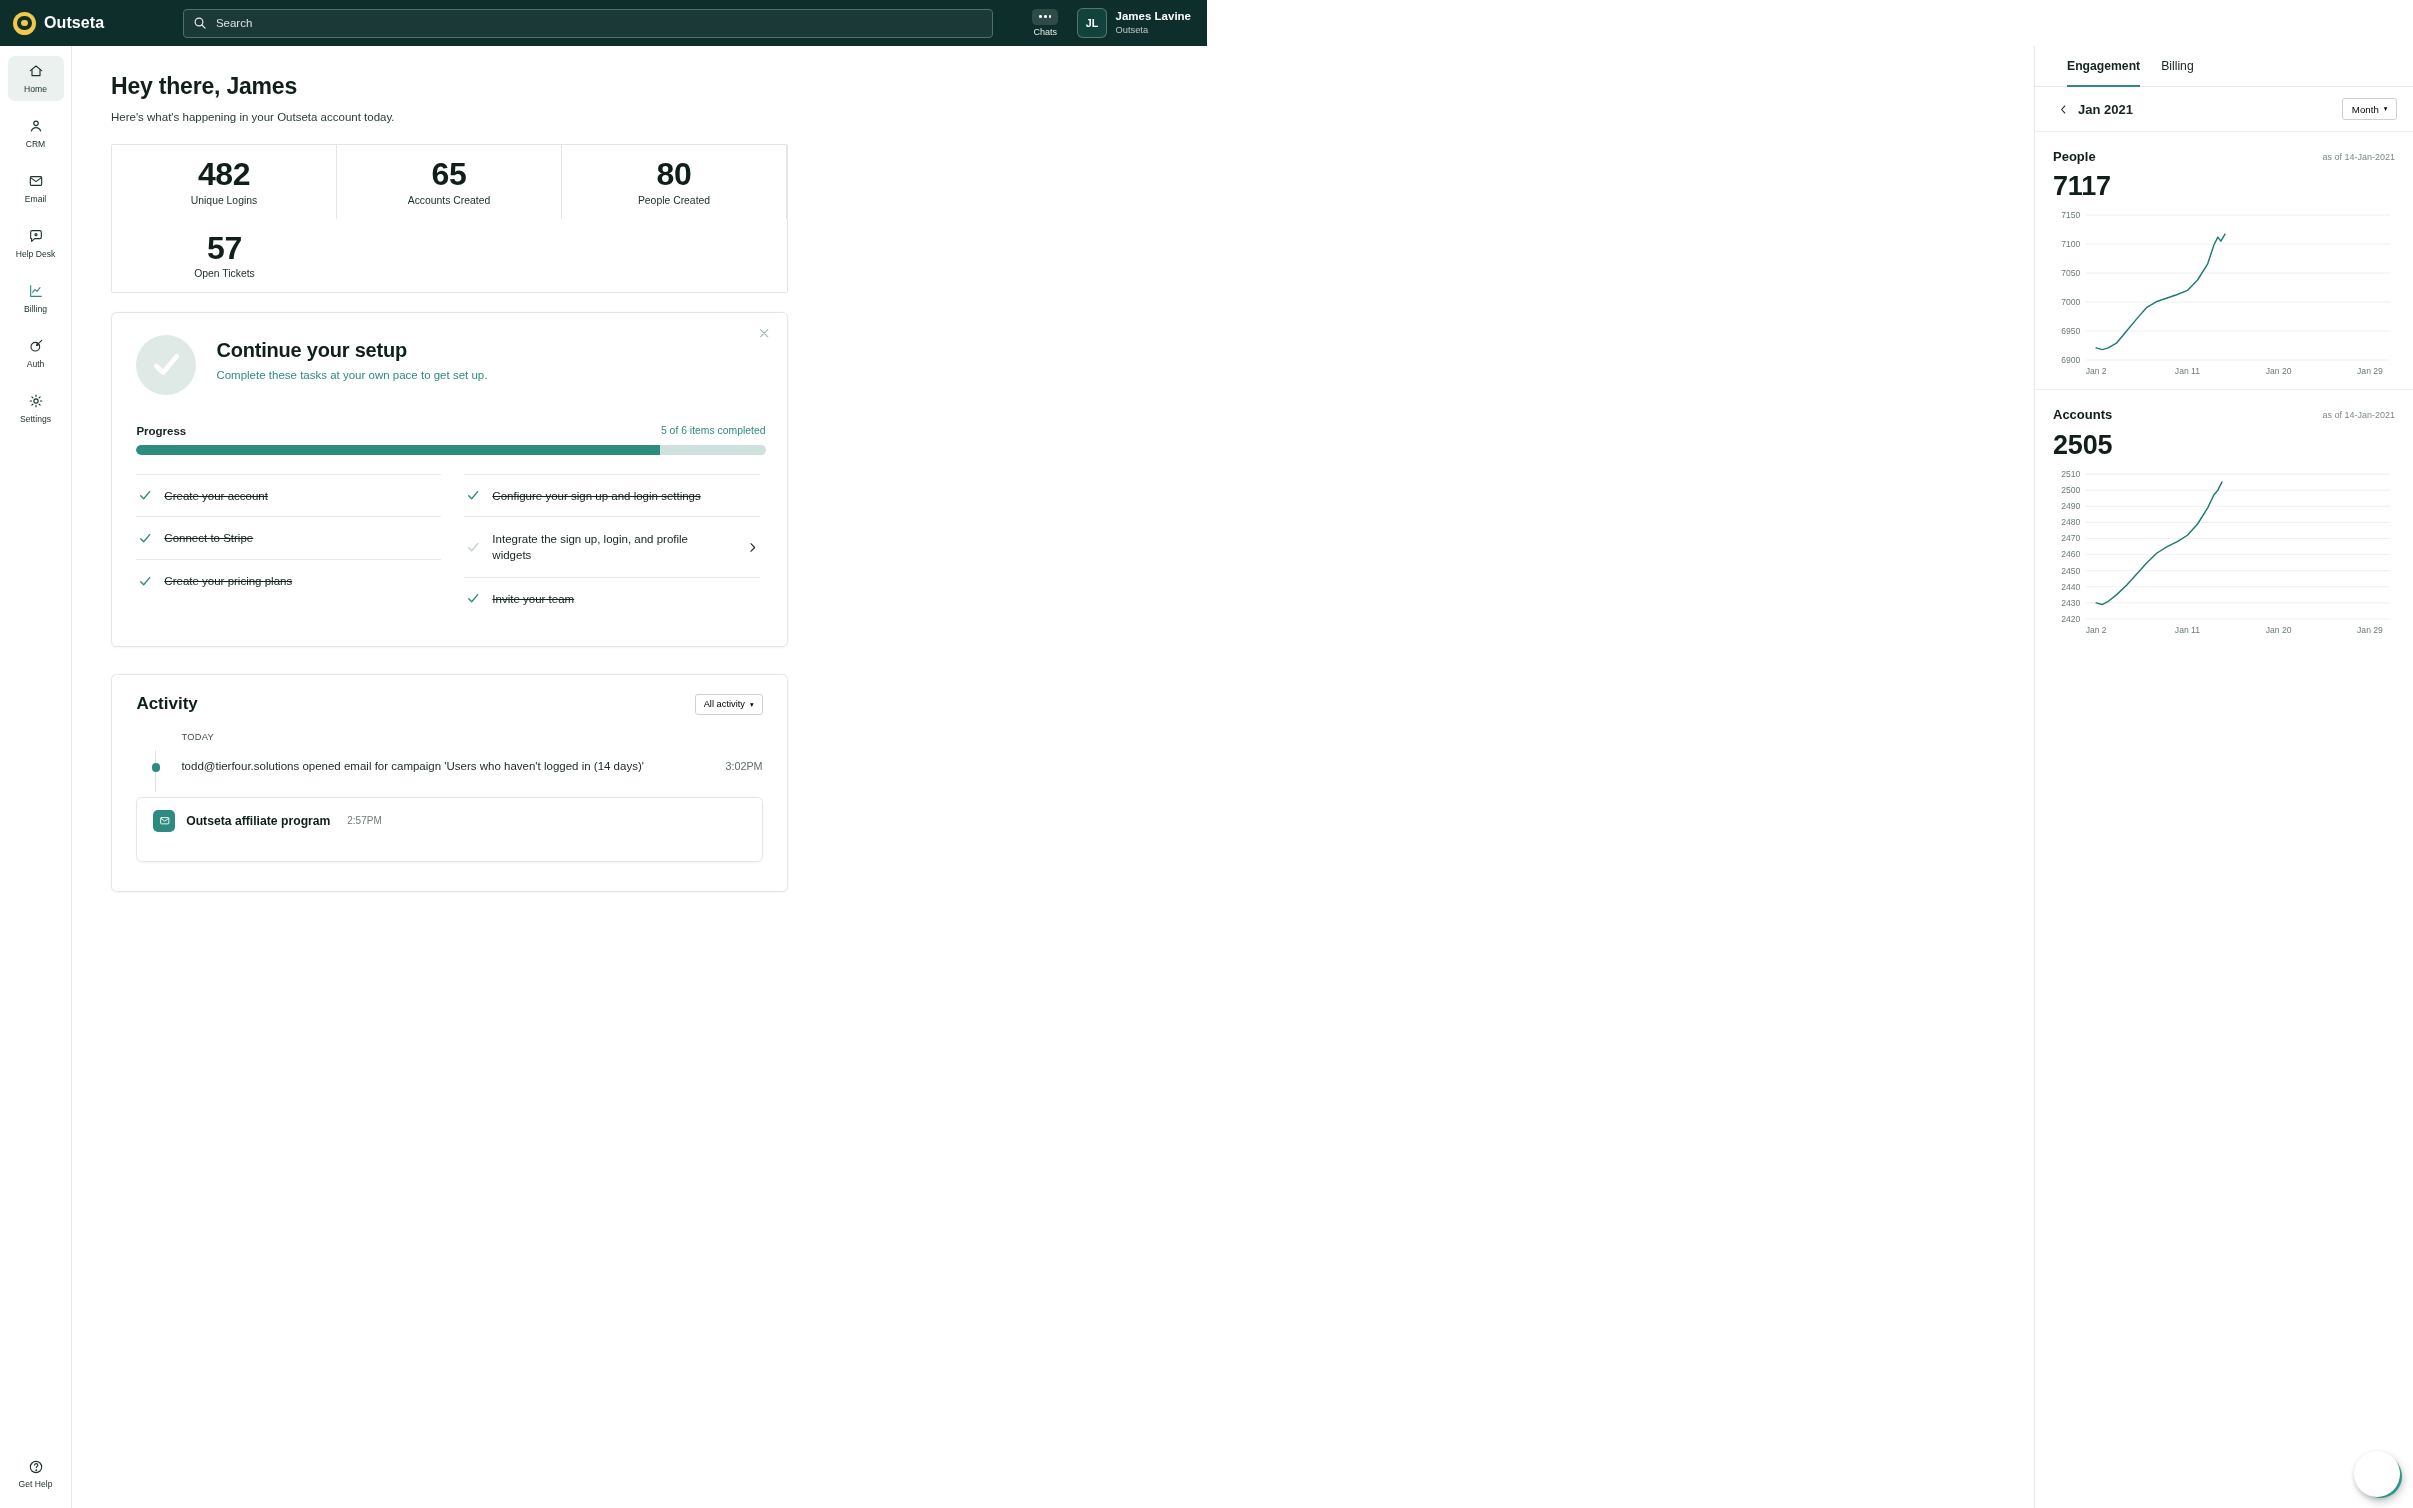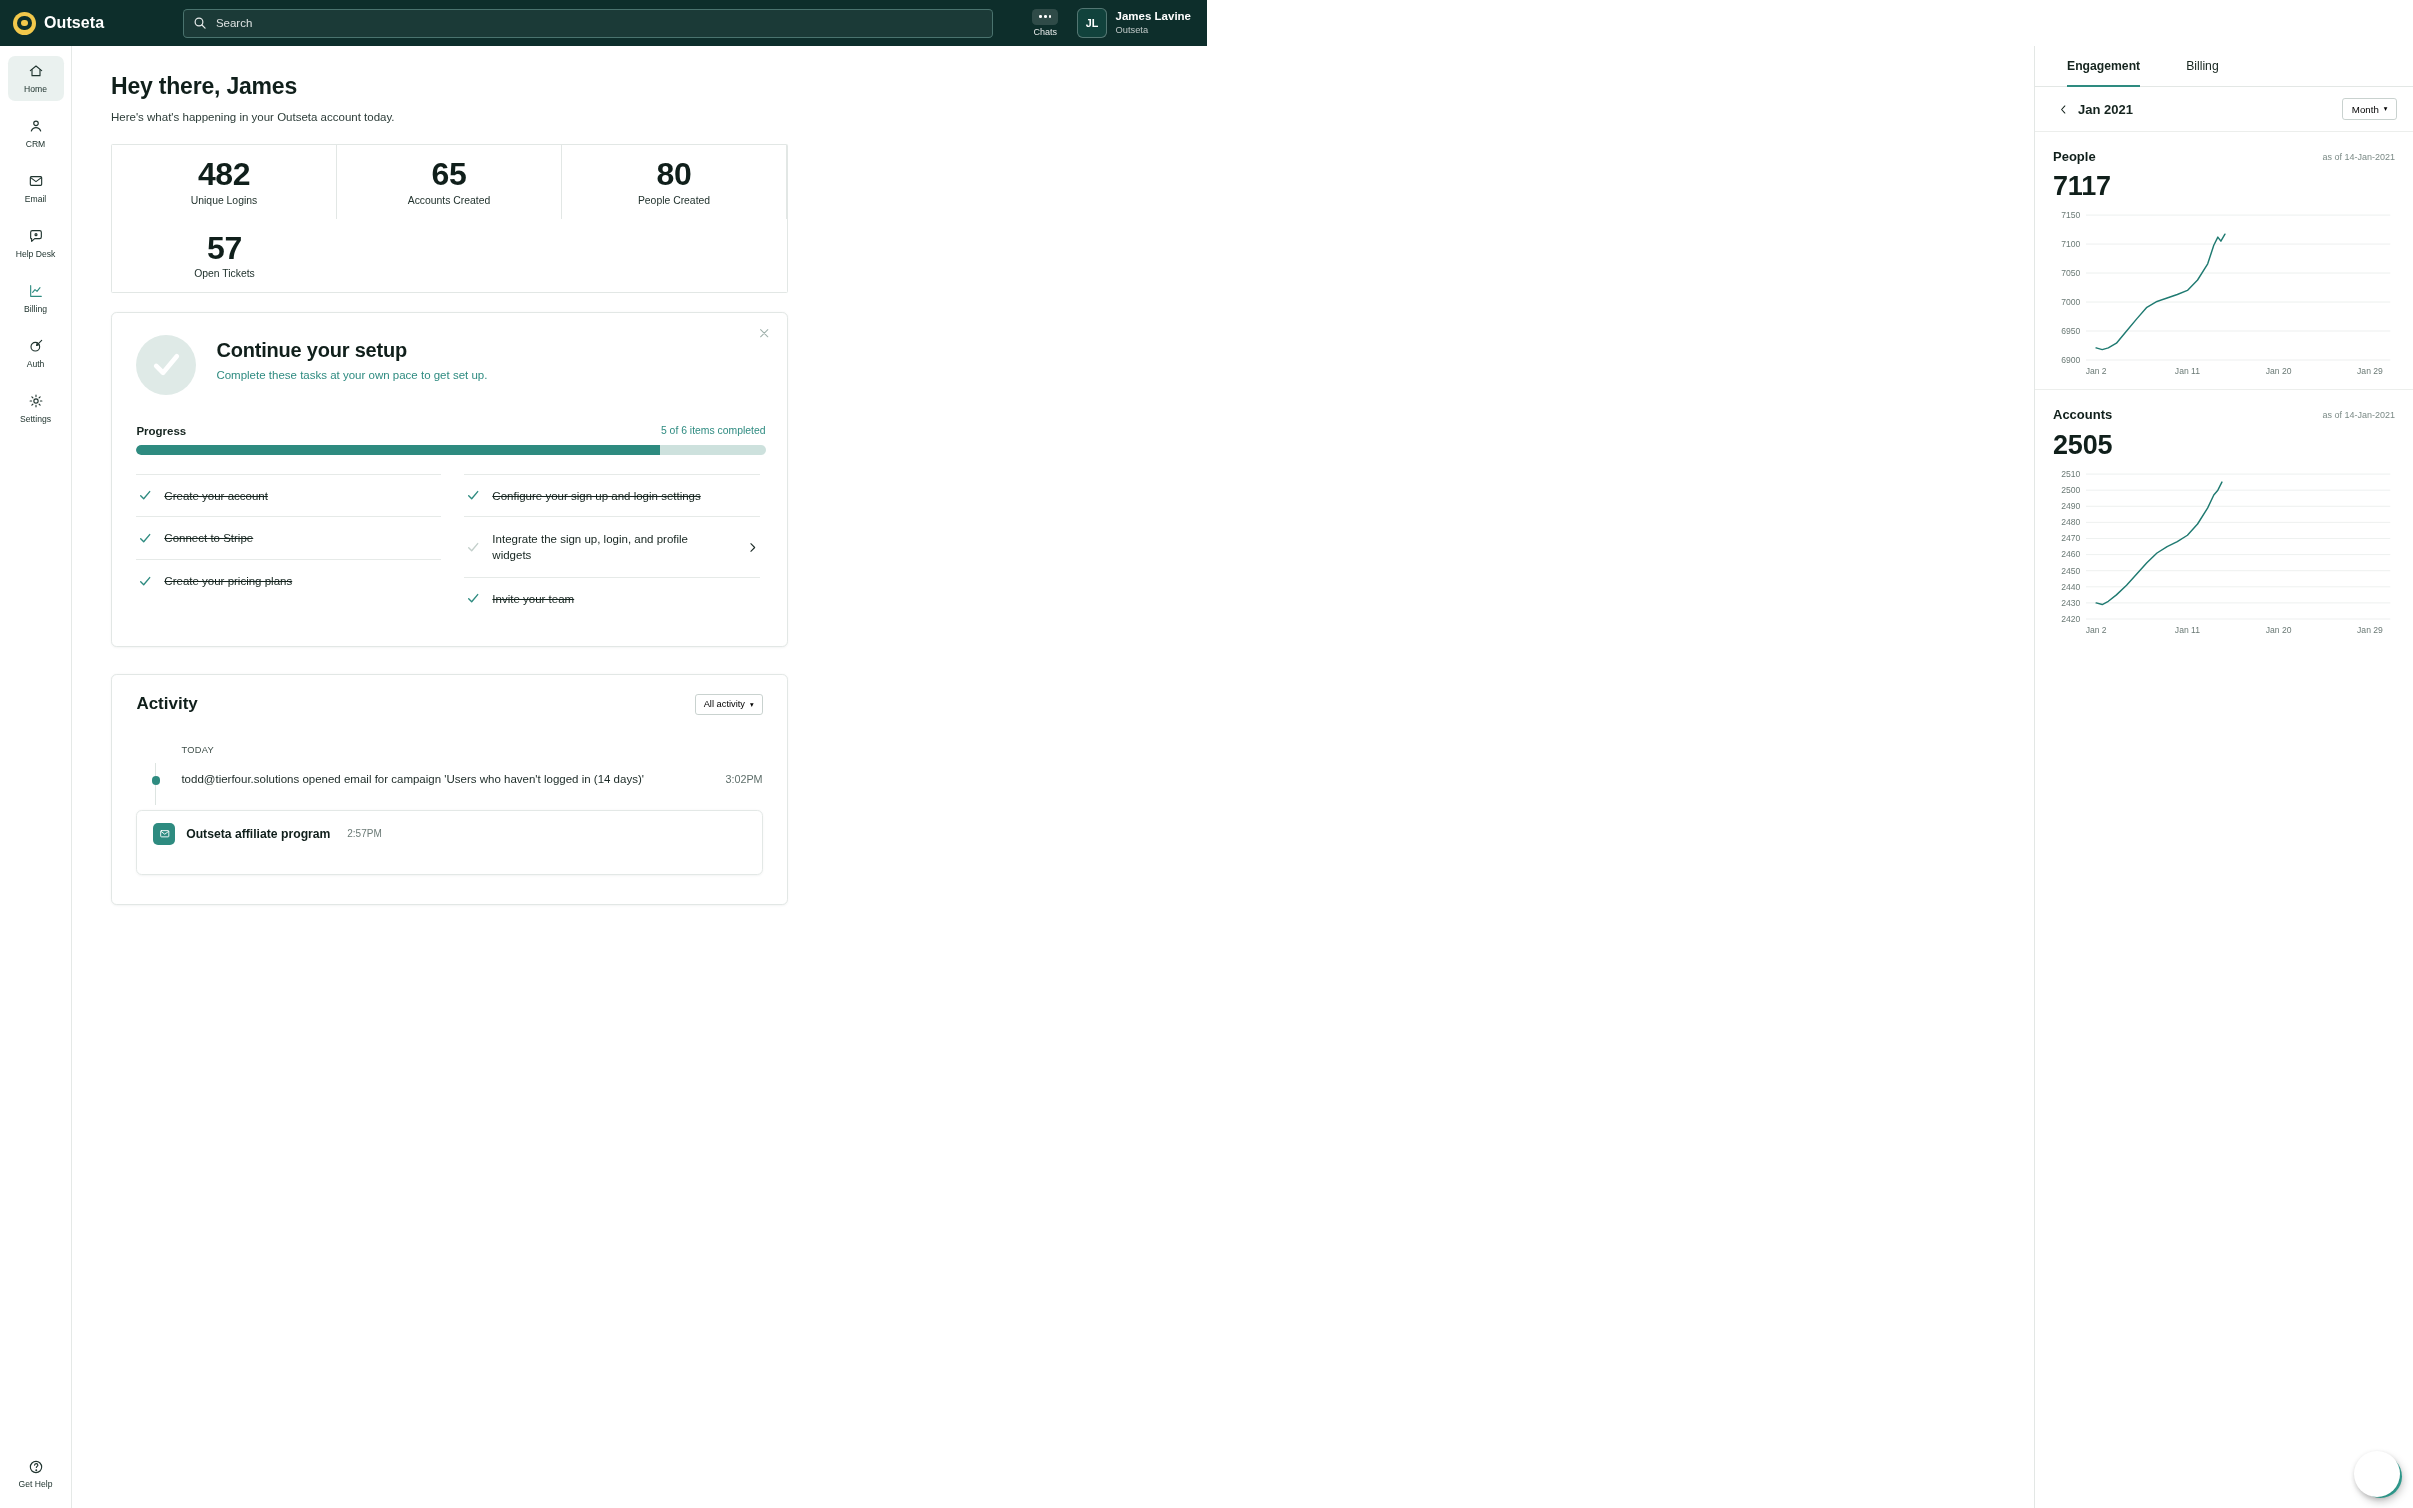--- a/index.html
+++ b/index.html
@@ -74,36 +74,36 @@
   .task.pending .task-label{max-width:212px;line-height:1.4}
   .task .chev{margin-left:auto;color:#1c2b27;display:flex}
 
   .activity-card{margin-top:27px;border:0.7px solid #e2e7e5;border-radius:5.7px;background:#fff;padding:18.7px 24.4px 29px;
     box-shadow:0 0.7px 2.2px rgba(20,40,35,.05)}
   .activity-head{display:flex;align-items:center;justify-content:space-between}
   .activity-title{font-size:17px;font-weight:700;color:#101f1b}
   .filter-btn{display:flex;align-items:center;gap:5px;border:0.7px solid #c9d2cf;border-radius:2.9px;
     padding:4.3px 8px;font-size:9.3px;cursor:pointer;background:#fff}
   .caret{font-size:7.2px;line-height:1}
-  .timeline{position:relative;padding-left:45px;margin-top:30px}
+  .timeline{position:relative;padding-left:45px;margin-top:17px}
   .timeline::before{content:'';position:absolute;left:18.7px;top:18.7px;height:42px;width:1.4px;background:#dde4e1}
   .timeline-label{font-size:9.3px;letter-spacing:0.3px;color:#3e4e49;margin-bottom:18.7px}
   .event{display:flex;align-items:flex-start;position:relative}
   .event::before{content:'';position:absolute;left:-29.5px;top:2.9px;width:8.6px;height:8.6px;border-radius:50%;background:#2e8b80}
   .event-text{font-size:11.5px;color:#1b2a26}
   .event-time{margin-left:auto;padding-left:21.5px;font-size:10.8px;color:#5f6f6b;white-space:nowrap}
   .item-card{margin-top:24.4px;border:0.7px solid #e3e8e6;border-radius:5.7px;padding:12.2px 16px 29px;
     display:flex;align-items:center;gap:10.8px;box-shadow:0 0.7px 2.2px rgba(20,40,35,.05)}
   .mail-badge{width:22px;height:22px;border-radius:5px;background:#2e8b80;display:flex;align-items:center;justify-content:center;flex:0 0 auto}
   .item-title{font-size:12.2px;font-weight:600;color:#101f1b}
   .item-time{font-size:10px;color:#6b7a76;margin-left:6px}
 
   
   .panel{position:fixed;top:46px;right:0;width:379px;bottom:0;background:#fff;border-left:0.7px solid #e3e7e5;overflow:hidden;z-index:30}
-  .tabs{height:41px;border-bottom:0.7px solid #e3e7e5;display:flex;gap:46px;padding-left:32px}
+  .tabs{height:41px;border-bottom:0.7px solid #e3e7e5;display:flex;gap:21px;padding-left:32px}
   .tab{display:flex;align-items:center;font-size:12.2px;color:#16251f;cursor:pointer;position:relative}
   .tab.active{font-weight:700}
   .tab.active::after{content:'';position:absolute;left:0;right:0;bottom:-0.7px;height:2.2px;background:#2e8b80}
   .period-row{height:45px;display:flex;align-items:center;padding:0 16px 0 21.5px;border-bottom:0.7px solid #eceeec}
   .chev-left{display:flex;color:#16251f;cursor:pointer}
   .period-label{font-size:13px;font-weight:700;margin-left:8.6px}
   .month-btn{margin-left:auto;display:flex;align-items:center;gap:5px;border:0.7px solid #c9d2cf;border-radius:2.9px;
     padding:4.3px 8.6px;font-size:9.7px;cursor:pointer;background:#fff}
   .metric{padding:17px 18px 10px;border-bottom:0.7px solid #eceeec}
   .metric:last-child{border-bottom:none}

